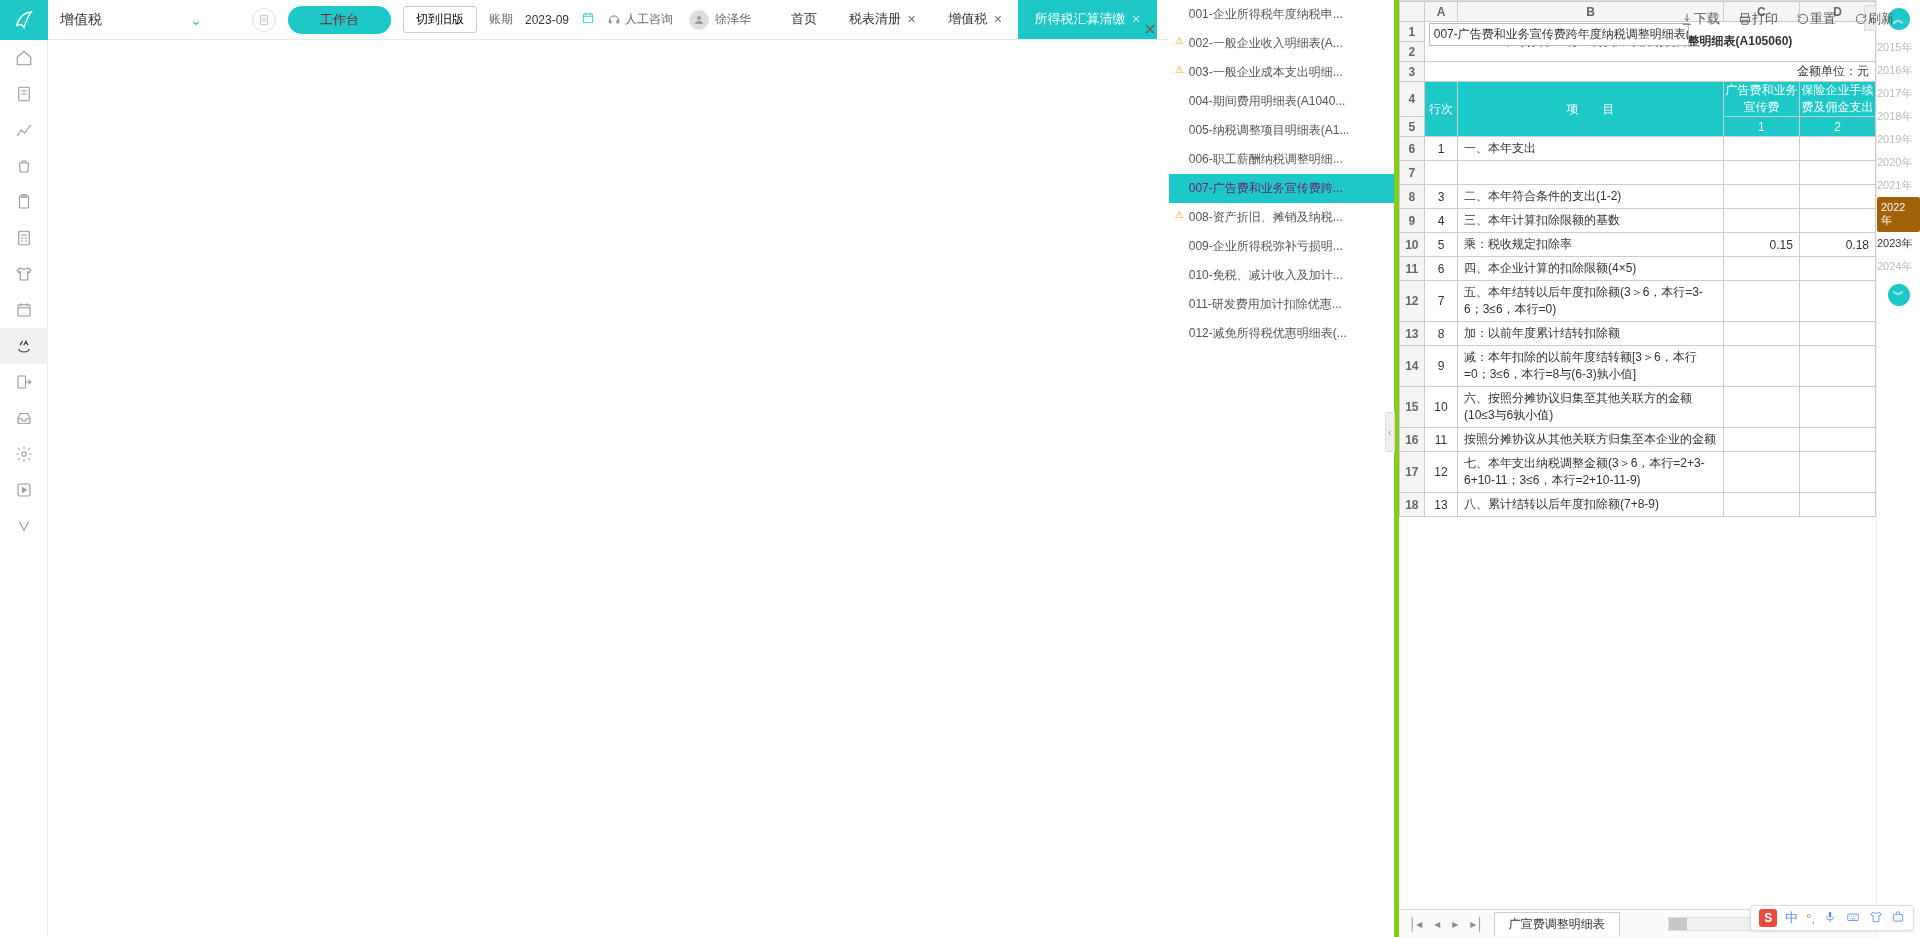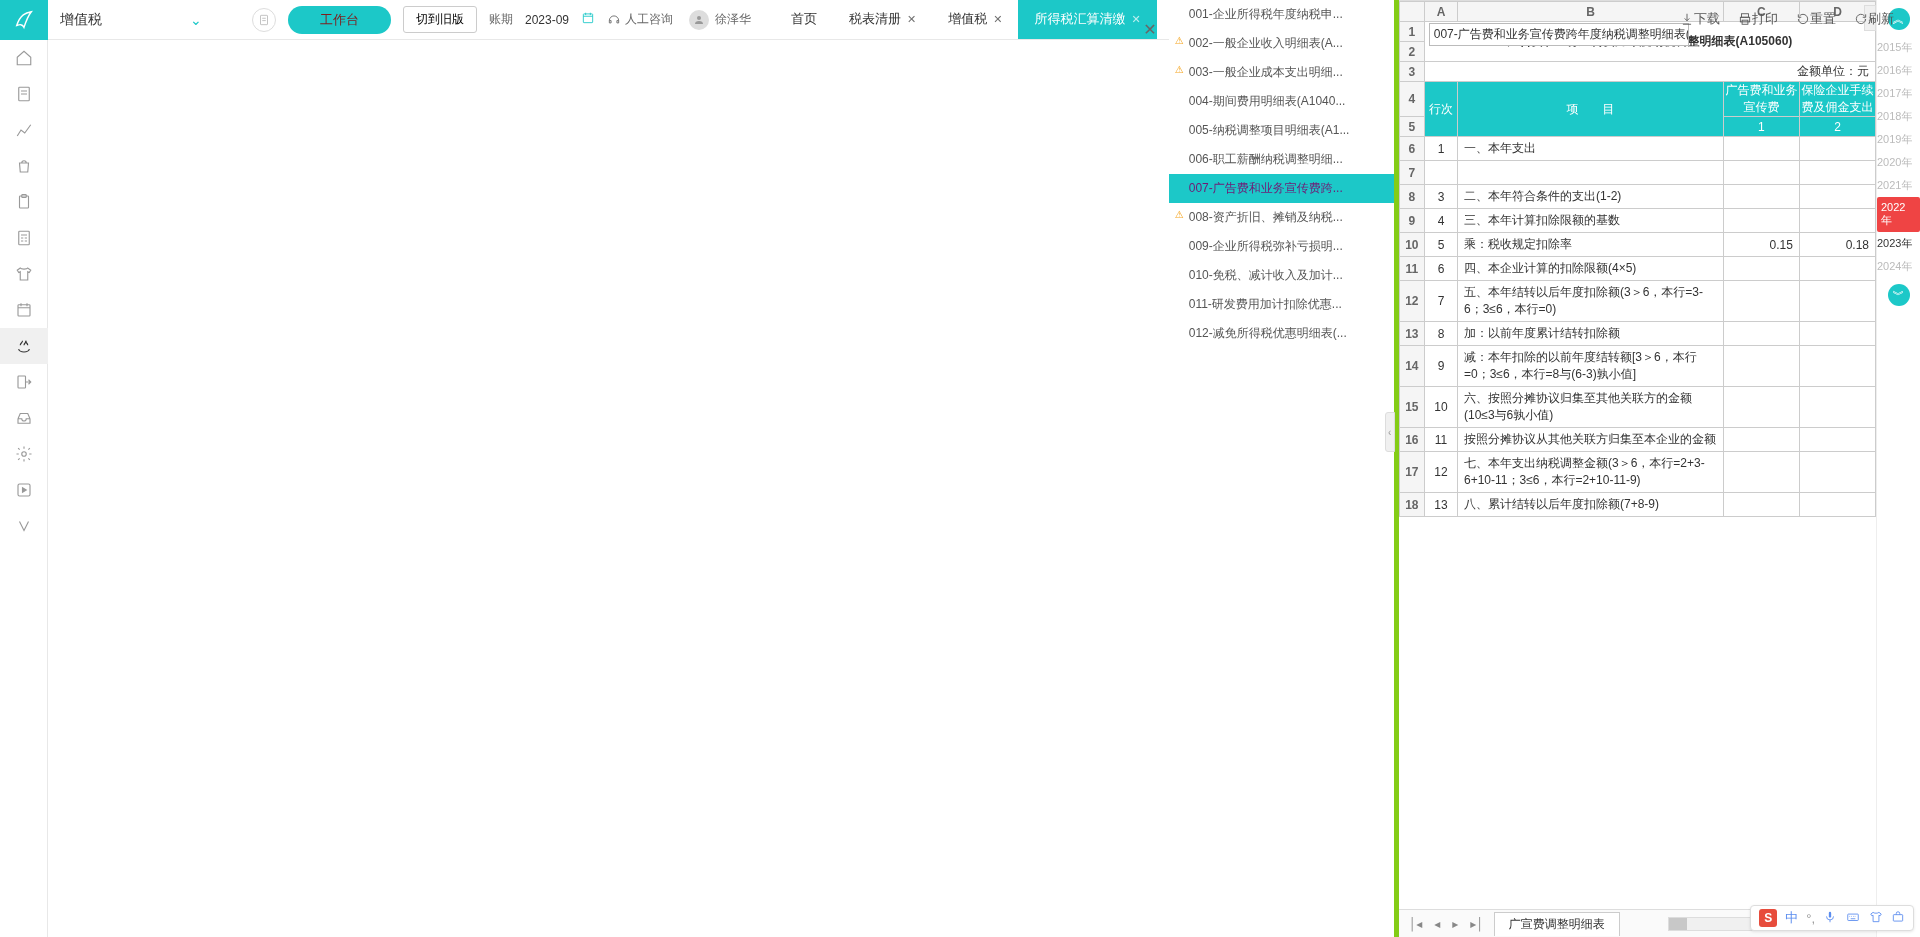--- a/index.html
+++ b/index.html
@@ -71,21 +71,21 @@
 .sheet-tabs { height: 28px; border-top: 1px solid #ddd; display: flex; align-items: center; padding: 0 8px; gap: 8px; background: #fafafa;}
 .sheet-tabs .nav-arrow { color: #888; cursor: pointer; padding: 0 2px; }
 .sheet-tab { padding: 3px 14px; border: 1px solid #ccc; border-bottom: none; background: #fff; font-size: 12px; cursor: pointer;}
 .hscroll { flex: 1; margin-left: 40px; height: 14px; background: #f0f0f0; border: 1px solid #ddd; position: relative;}
 .hscroll-thumb { position: absolute; left: 0; top: 0; bottom: 0; width: 18px; background: #c8c8c8;}
 
 .year-rail { width: 44px; background: #fff; border-left: 1px solid #eee; display: flex; flex-direction: column; align-items: center; padding-top: 8px; gap: 2px; }
 .year-rail .circ { width: 22px; height: 22px; border-radius: 50%; background: #1cc8c8; color: #fff; display: flex; align-items: center; justify-content: center; font-size: 12px; cursor: pointer; margin-bottom: 4px;}
 .year-item { font-size: 11px; color: #bbb; padding: 4px 0; cursor: pointer;}
 .year-item.enabled { color: #333; }
-.year-item.active { background: #ef4444; color: #fff; padding: 4px 4px; border-radius: 2px;}
+.year-item.active { background: #a16207; color: #fff; padding: 4px 4px; border-radius: 2px;}
 
 .ime-bar { position: fixed; right: 6px; bottom: 6px; height: 26px; background: #fff; border: 1px solid #ddd; border-radius: 4px; display: flex; align-items: center; gap: 8px; padding: 0 8px; font-size: 13px; box-shadow: 0 1px 3px rgba(0,0,0,.1);}
 .ime-bar .sogou { background: #e74c3c; color: #fff; width: 18px; height: 18px; border-radius: 3px; display:flex; align-items:center; justify-content:center; font-weight:bold; font-size:12px;}
 .ime-bar span { color: #5b8def; }
 .ime-bar .dot { color: #999;}
 </style>
 </head>
 <body>
 
 <div class="app">

